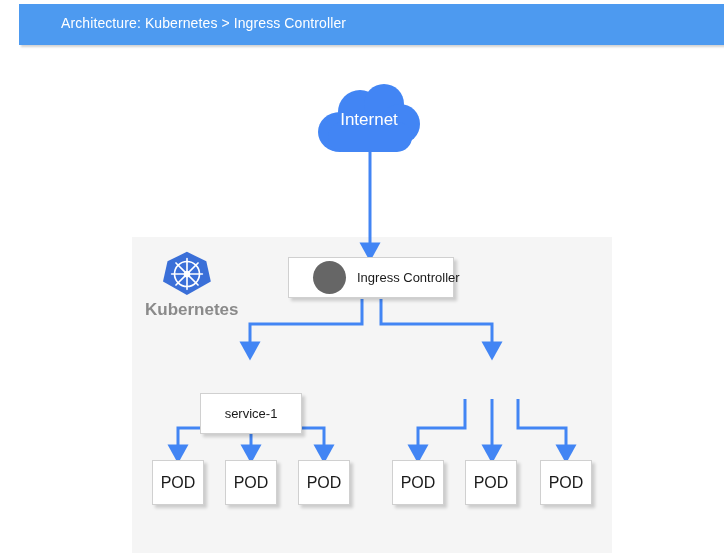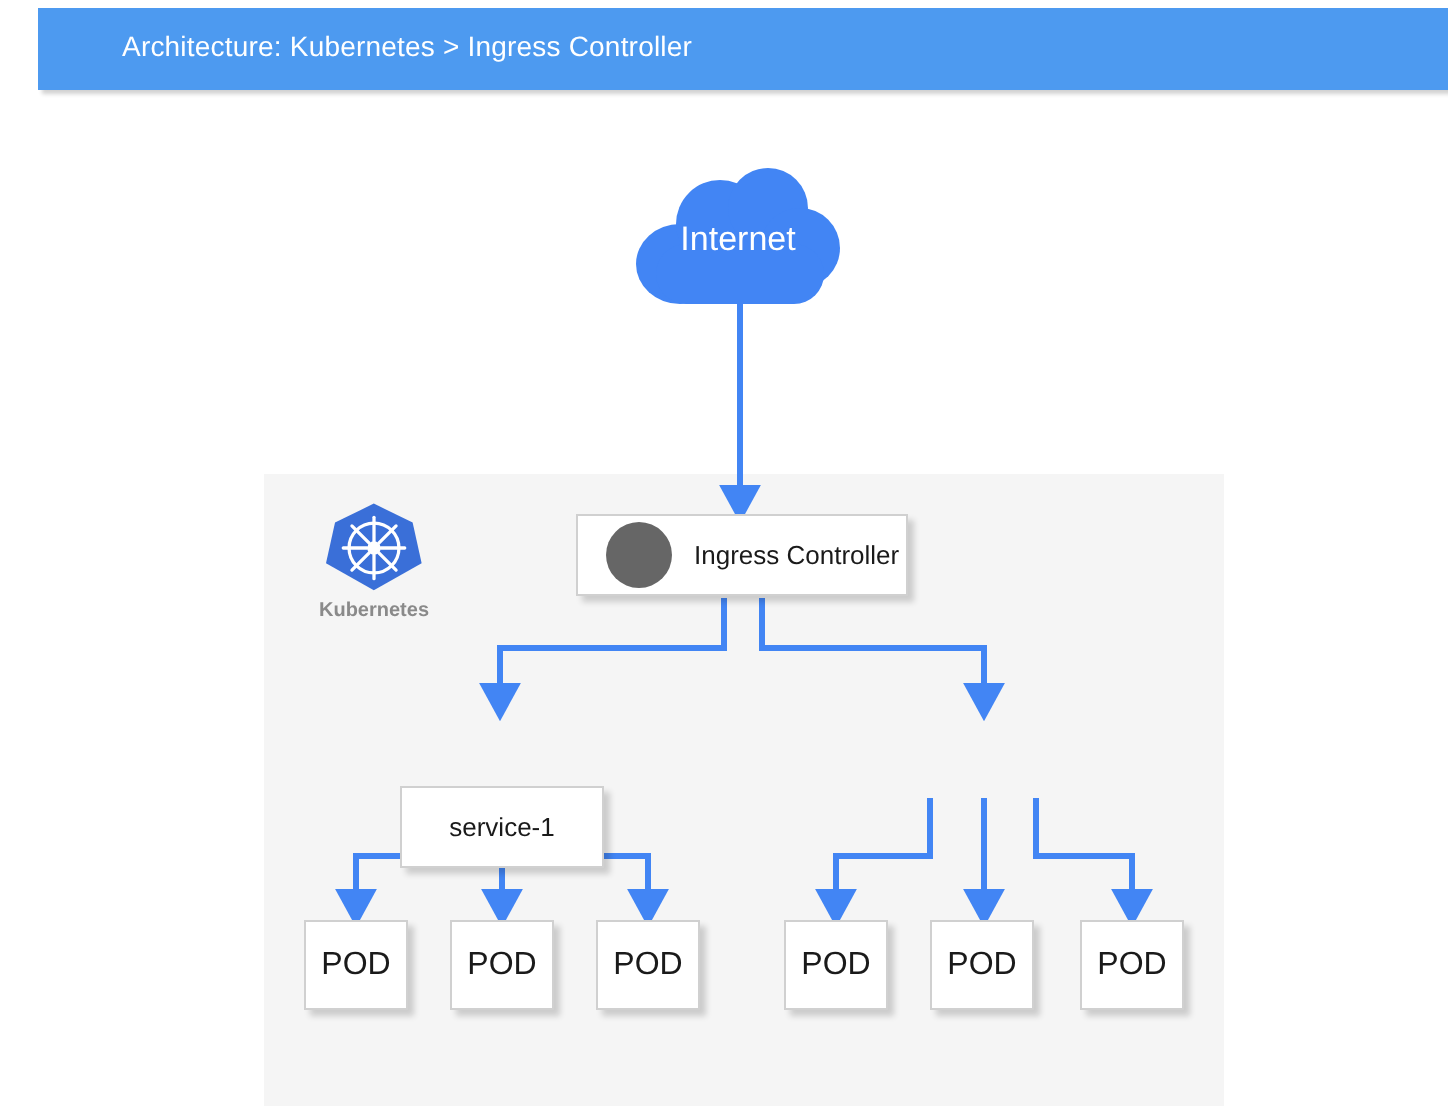--- a/index.html
+++ b/index.html
@@ -88,21 +88,21 @@
     top: 250px;
     width: 54px;
     height: 48px;
   }
   .k8s-label {
     position: absolute;
     left: 145px;
     top: 300px;
     width: 84px;
     text-align: center;
-    font-size: 10px;
+    font-size: 17px;
     font-weight: bold;
     color: #8a8a8a;
   }
 
   
   .node {
     position: absolute;
     background: #ffffff;
     border: 1px solid #d0d0d0;
     box-shadow: 3px 3px 3px rgba(0,0,0,0.17);
@@ -112,21 +112,21 @@
     justify-content: center;
     font-size: 13px;
     color: #1a1a1a;
   }
   .node-ingress {
     left: 288px;
     top: 257px;
     width: 166px;
     height: 41px;
     justify-content: flex-start;
-    padding-left: 14px;
+    padding-left: 24px;
   }
   .ingress-dot {
     width: 33px;
     height: 33px;
     border-radius: 50%;
     background: #666666;
     flex: 0 0 auto;
   }
   .ingress-label {
     margin-left: 11px;

